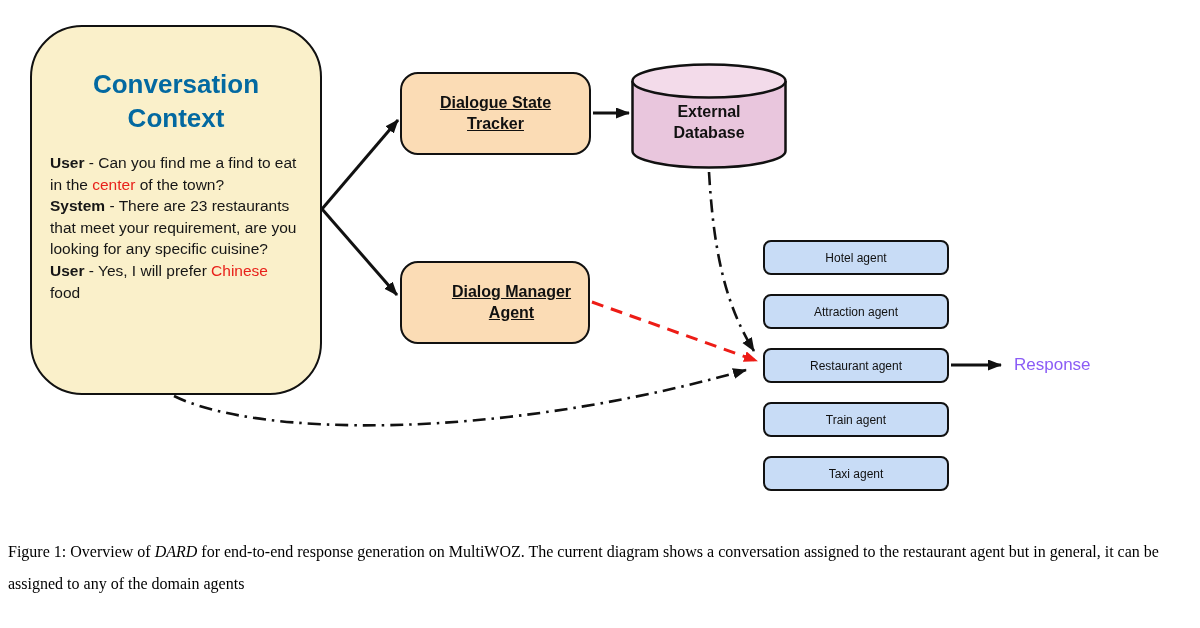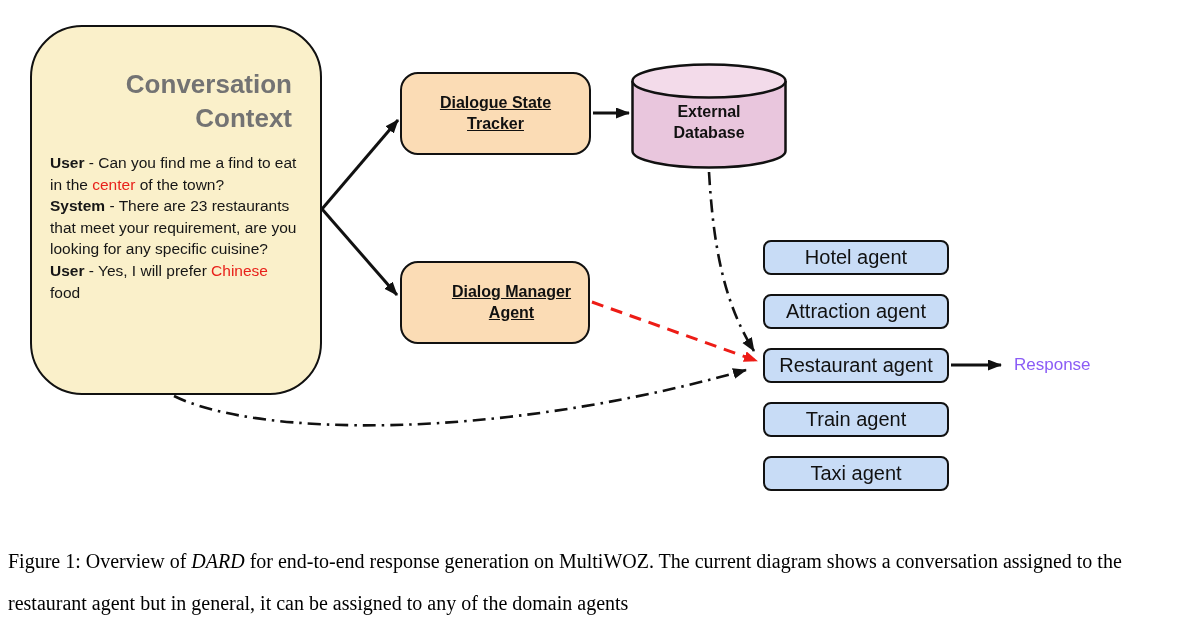--- a/index.html
+++ b/index.html
@@ -3,50 +3,50 @@
 <meta charset="utf-8">
 <style>
   html,body{margin:0;padding:0;background:#ffffff;}
   body{width:1200px;height:628px;font-family:"Liberation Sans",sans-serif;color:#111;}
   .stage{position:relative;width:1200px;height:628px;overflow:hidden;background:#fff;}
   .layer{position:absolute;left:0;top:0;}
 
   
   .ctx-box{position:absolute;left:30px;top:25px;width:292px;height:370px;box-sizing:border-box;
            background:var(--context-fill,#FAF0CA);border:2.5px solid #111;border-radius:52px;}
-  .ctx-title{margin:40px auto 0;width:232px;text-align:right;font-weight:bold;
-             font-size:26px;line-height:34px;color:#737373;}
+  .ctx-title{margin:40px auto 0;width:232px;text-align:center;font-weight:bold;
+             font-size:26px;line-height:34px;color:#0369a1;}
   .ctx-body{margin:17px 22px 0 18px;font-size:15.5px;line-height:21.6px;color:#161616;}
   .turn{display:block;}
   .b{font-weight:bold;text-align:center;}
   .r{color:var(--highlight-red,#E8211A);}
 
   
   .process{position:absolute;box-sizing:border-box;display:flex;align-items:center;justify-content:center;
            background:var(--process-fill,#FBDCB5);border:2.5px solid #111;border-radius:18px;
            font-weight:bold;font-size:16px;line-height:20.5px;text-align:center;}
   .process .inner{width:150px;text-decoration:underline;}
   .proc-tracker{left:400px;top:72px;width:191px;height:83px;}
   .proc-manager{left:400px;top:261px;width:190px;height:83px;padding-left:33px;}
 
   
   .db-label{position:absolute;left:648px;top:102px;width:122px;text-align:center;
             font-weight:bold;font-size:16px;line-height:20.5px;}
 
   
   .agent{position:absolute;left:763px;width:186px;height:35px;box-sizing:border-box;
-         display:flex;align-items:center;justify-content:center;font-size:20px;
+         display:flex;align-items:center;justify-content:center;font-size:12px;
          background:var(--agent-fill,#C8DCF6);border:2px solid #111;border-radius:8px;}
   .a0{top:240px;} .a1{top:294px;} .a2{top:348px;} .a3{top:402px;} .a4{top:456px;}
 
   .response{position:absolute;left:1014px;top:355px;font-size:17px;color:#8b5cf6;}
 
   
   .caption{position:absolute;left:8px;top:520px;width:1188px;
-           font-family:"Liberation Serif",serif;font-size:20px;line-height:42px;color:#000;}
+           font-family:"Liberation Serif",serif;font-size:16px;line-height:32px;color:#000;}
   .caption .i{font-style:italic;}
 
   
   .solid{stroke:#111;stroke-width:3;fill:none;}
   .dashdot{stroke:#111;stroke-width:2.6;fill:none;stroke-dasharray:13 6 2.5 6;}
   .reddash{stroke:var(--arrow-red,#ED1C16);stroke-width:3;fill:none;stroke-dasharray:12 8;}
   .cyl-body{fill:var(--database-fill,#E9C6DD);stroke:#111;stroke-width:2.5;}
   .cyl-top{fill:var(--database-top-fill,#F3DBEA);stroke:#111;stroke-width:2.5;}
 </style>
 </head>

